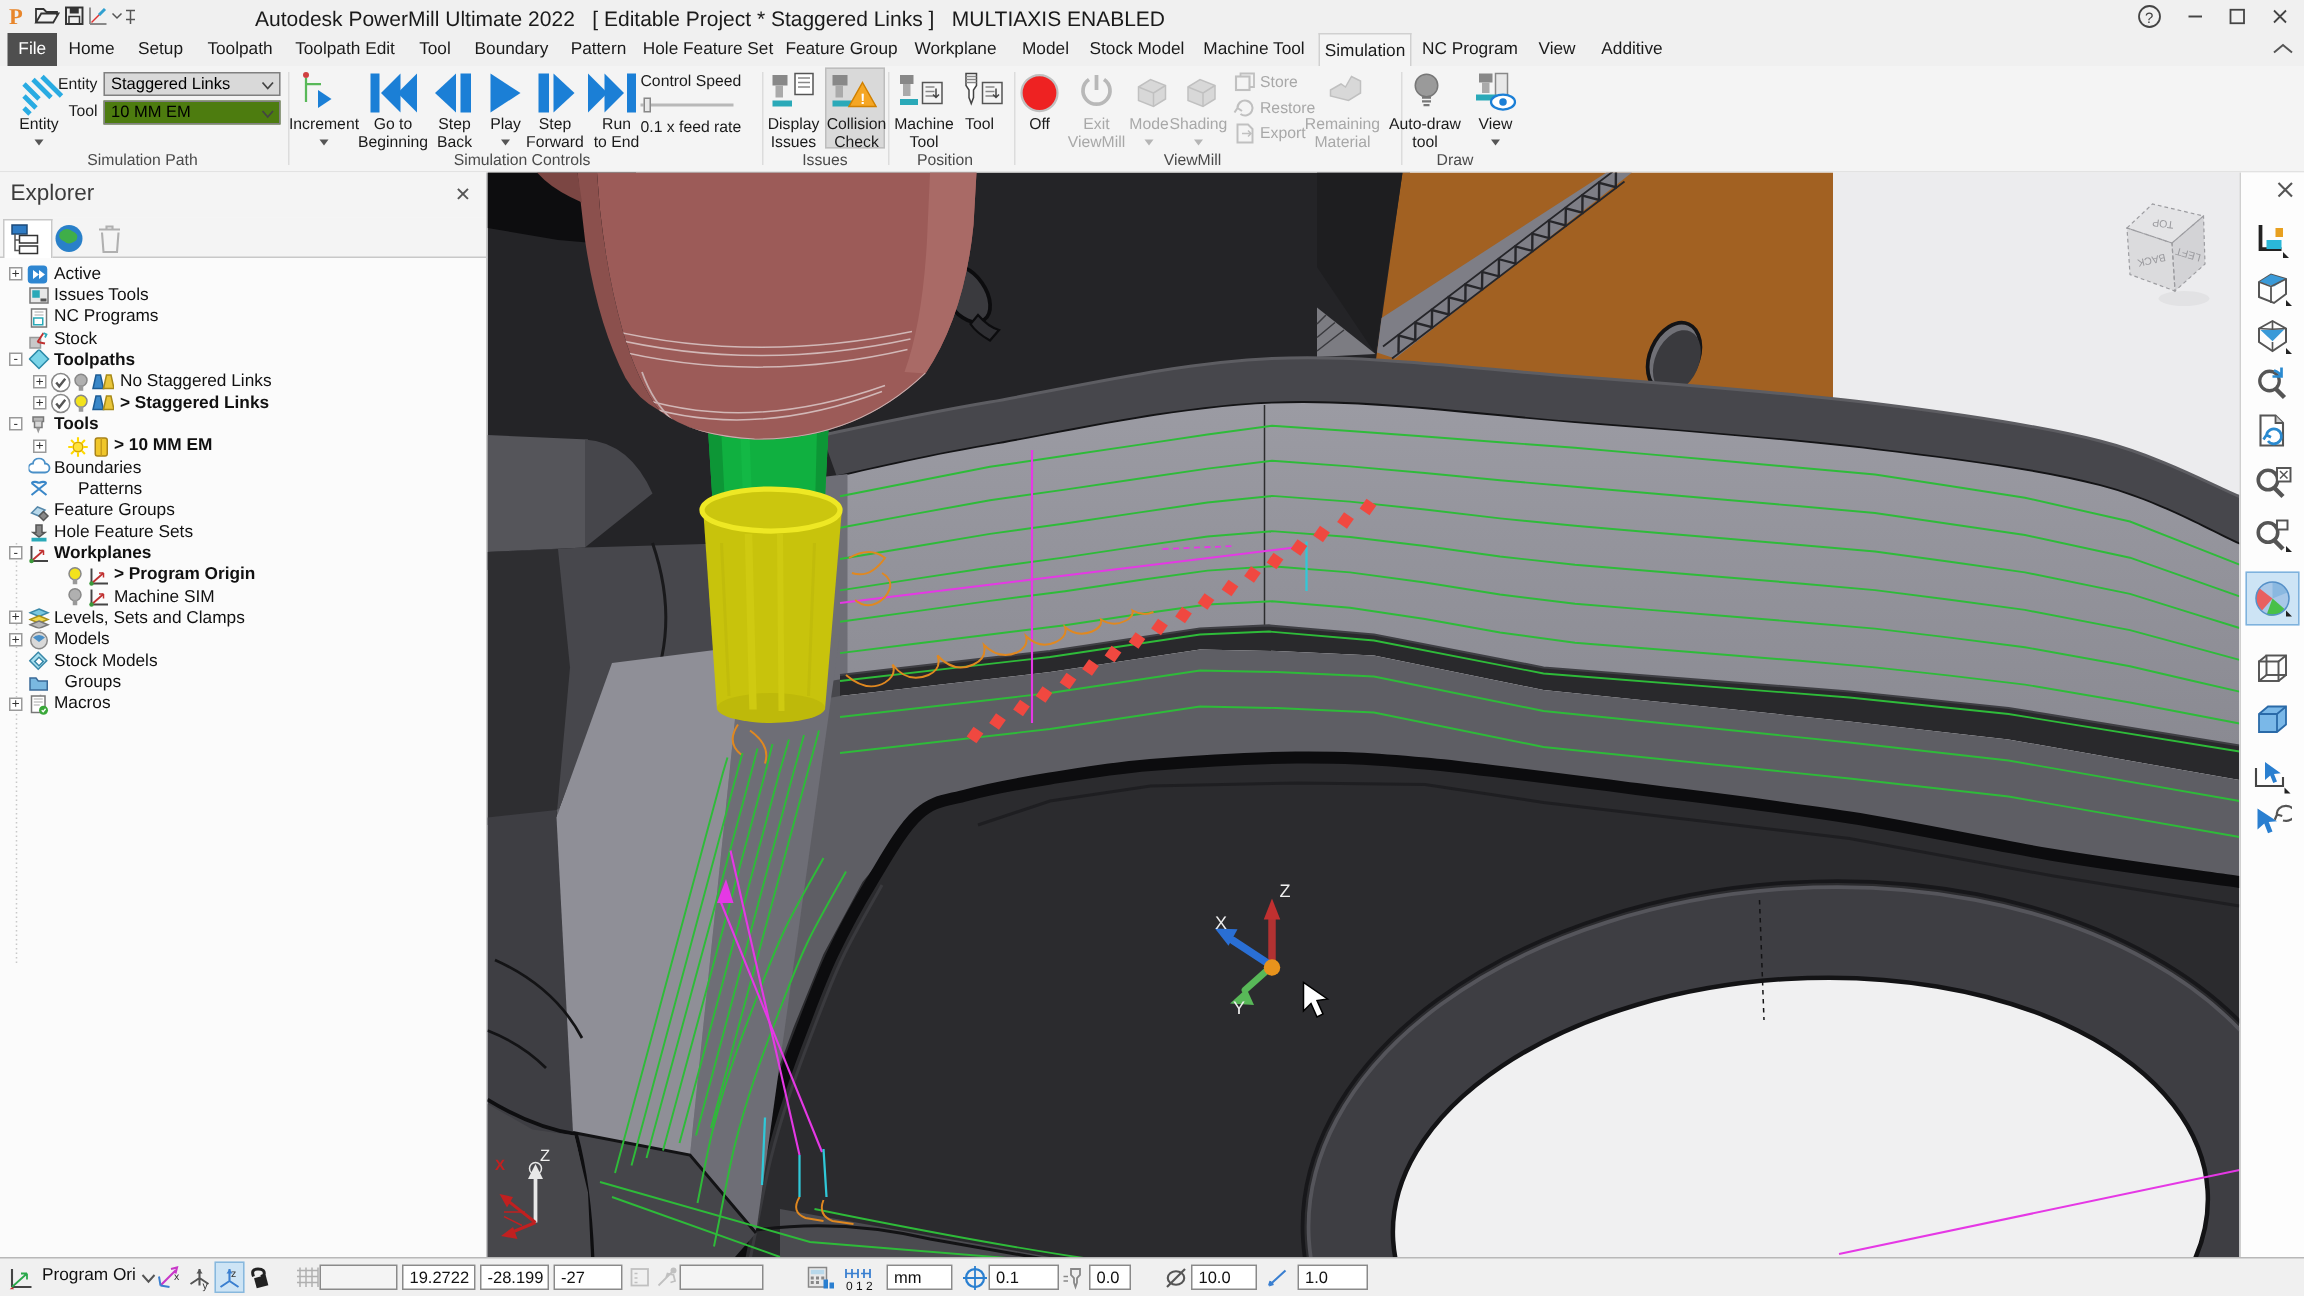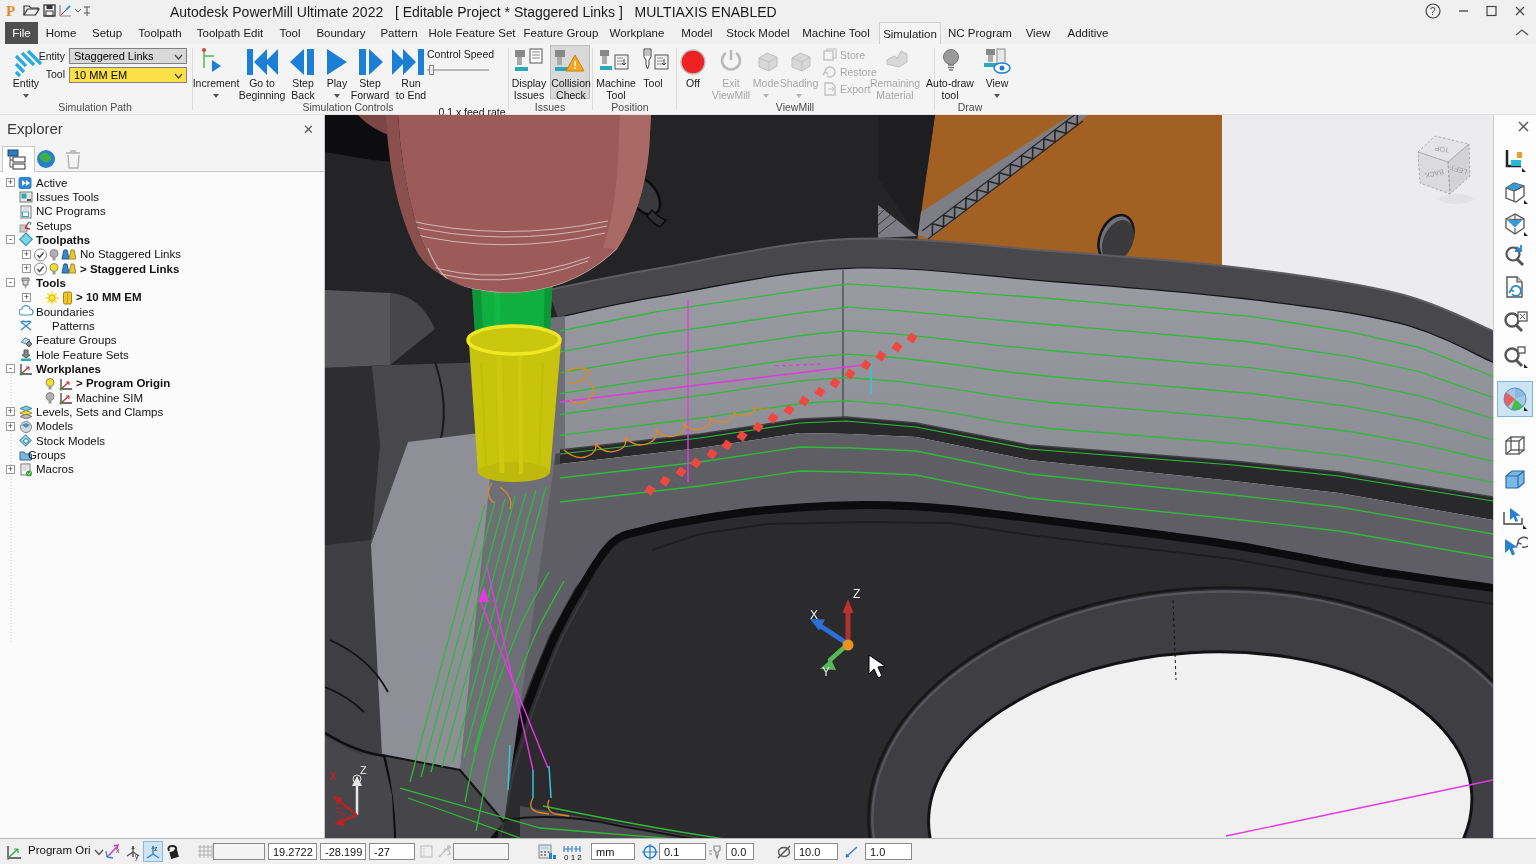--- a/index.html
+++ b/index.html
@@ -99,21 +99,21 @@
     <g stroke="#29abe2" stroke-width="3.2" fill="none">
       <path d="M8 8 l10 10 M14 5 l12 12 M20 3 l13 13 M8 16 l8 8 M8 24 l4 4"></path>
     </g>
   </svg>
   <div class="rbtnlbl" style="left:6px;top:34px;width:40px;">Entity<br><span class="caret"></span></div>
   <div class="rbtnlbl" style="left:33px;top:7px;width:32px;text-align:right;">Entity</div>
   <div class="rbtnlbl" style="left:33px;top:25px;width:32px;text-align:right;">Tool</div>
   <div style="position:absolute;left:69px;top:4px;width:118px;height:16px;background:#d9d9d9;border:1px solid #808080;font-size:11px;line-height:14px;padding-left:4px;">Staggered Links<svg width="9" height="8" style="position:absolute;right:3px;top:4px">
           <path d="M1 2 l3.5 4 3.5 -4" fill="none" stroke="#444" stroke-width="1.2"></path>
         </svg></div>
-  <div style="position:absolute;left:69px;top:23px;width:118px;height:16px;background:#fde047;border:1px solid #808080;font-size:11px;line-height:14px;padding-left:4px;">10 MM EM<svg width="9" height="8" style="position:absolute;right:3px;top:4px">
+  <div style="position:absolute;left:69px;top:23px;width:118px;height:16px;background:#4d7c0f;border:1px solid #808080;font-size:11px;line-height:14px;padding-left:4px;">10 MM EM<svg width="9" height="8" style="position:absolute;right:3px;top:4px">
           <path d="M1 2 l3.5 4 3.5 -4" fill="none" stroke="#444" stroke-width="1.2"></path>
         </svg></div>
   <div class="rlabel" style="left:40px;width:110px;">Simulation Path</div>
   <div class="rsep" style="left:192px;"></div>
 
   <svg width="36" height="32" style="position:absolute;left:198px;top:2px">
     <circle cx="6" cy="4" r="2" fill="#d04040"></circle>
     <path d="M6 6 v16 M6 10 h10" stroke="#58b858" stroke-width="1.5" fill="none"></path>
     <path d="M14 14 v12 l9 -6 z" fill="#1b7fd6"></path>
   </svg>
@@ -142,21 +142,21 @@
     <path d="M2 2 v26 l13 -13 z" fill="#1b7fd6"></path>
     <path d="M13 2 v26 l13 -13 z" fill="#1b7fd6"></path>
     <rect x="28" y="2" width="6" height="26" fill="#1b7fd6"></rect>
   </svg>
   <div class="rbtnlbl" style="left:392px;top:34px;width:38px;">Run<br>to End</div>
   <div class="rbtnlbl" style="left:427px;top:5px;width:90px;text-align:left;">Control Speed</div>
   <div style="position:absolute;left:427px;top:21px;width:62px;height:10px;">
     <div style="position:absolute;left:0;top:4px;width:62px;height:2px;background:#b8b8b8;"></div>
     <div style="position:absolute;left:2px;top:0;width:5px;height:10px;background:#e8e8e8;border:1px solid #888;"></div>
   </div>
-  <div class="rbtnlbl" style="left:427px;top:36px;width:90px;text-align:center;margin-top:27px;">0.1 x feed rate</div>
+  <div class="rbtnlbl" style="left:427px;top:36px;width:90px;text-align:left;">0.1 x feed rate</div>
   <div class="rlabel" style="left:293px;width:110px;">Simulation Controls</div>
   <div class="rsep" style="left:508px;"></div>
 
   <svg width="30" height="30" style="position:absolute;left:513px;top:3px">
     <rect x="2" y="3" width="10" height="7" fill="#888"></rect>
         <rect x="4" y="10" width="5" height="8" fill="#aaa"></rect>
     <rect x="2" y="20" width="13" height="4" fill="#2aa9b8"></rect>
     <rect x="17" y="2" width="12" height="14" fill="#fff" stroke="#555"></rect>
     <path d="M19 5 h8 M19 8 h8 M19 11 h8" stroke="#888" stroke-width="1"></path>
   </svg>
@@ -290,21 +290,21 @@
           <rect x="2" y="1" width="10" height="12" fill="#fff" stroke="#777"></rect>
           <rect x="3.5" y="7" width="6" height="4.5" fill="none" stroke="#2aa9b8"></rect>
           <path d="M4 3 h6 M4 5 h6" stroke="#aaa" stroke-width="0.8"></path>
         </svg>
   <div class="trow" style="left:36px;top:32.2px;line-height:15px;">NC Programs</div>
   <svg width="15" height="14" style="position:absolute;left:19px;top:47.0px">
           <rect x="1" y="6" width="7" height="7" fill="#c8c8c8" stroke="#999"></rect>
           <path d="M6 9 l4 -6 m-4 6 l5 1" stroke="#c03030" stroke-width="1.3" fill="none"></path>
           <path d="M10 3 l2 1 -1 2" fill="none" stroke="#2aa9b8" stroke-width="1.2"></path>
         </svg>
-  <div class="trow" style="left:36px;top:46.5px;line-height:15px;">Setups</div>
+  <div class="trow" style="left:36px;top:46.5px;line-height:15px;">Stock</div>
   <div class="texp" style="left:6px;top:63.4px;">-</div>
   <svg width="15" height="14" style="position:absolute;left:19px;top:61.4px">
           <rect x="2" y="2" width="9" height="9" fill="#7ad4e8" stroke="#2a8aa8" transform="rotate(45 7 7)"></rect>
         </svg>
   <div class="trow" style="left:36px;top:60.9px;font-weight:bold;line-height:15px;">Toolpaths</div>
   <div class="texp" style="left:22px;top:77.7px;">+</div>
   <svg width="15" height="14" style="position:absolute;left:34px;top:75.7px">
           <circle cx="6.5" cy="7" r="6" fill="#fff" stroke="#888"></circle>
           <path d="M3.5 7 l2 2.5 4 -5" fill="none" stroke="#555" stroke-width="1.6"></path>
         </svg>
@@ -412,21 +412,21 @@
         </svg>
   <div class="trow" style="left:36px;top:247.2px;line-height:15px;">Models</div>
   <svg width="15" height="14" style="position:absolute;left:19px;top:262.0px">
           <rect x="2.5" y="2.5" width="8" height="8" fill="#a8e0f0" stroke="#3a88a8" transform="rotate(45 6.5 6.5)"></rect>
           <rect x="5" y="5" width="4" height="4" fill="#fff" stroke="#3a88a8" transform="rotate(45 7 7)"></rect>
         </svg>
   <div class="trow" style="left:36px;top:261.5px;line-height:15px;">Stock Models</div>
   <svg width="15" height="14" style="position:absolute;left:19px;top:276.4px">
           <path d="M1 4 h4 l1.5 2 h6 v6 h-11.5 z" fill="#7ab8e0" stroke="#3a6a98"></path>
         </svg>
-  <div class="trow" style="left:28px;top:275.9px;line-height:15px;">Groups</div>
+  <div class="trow" style="left:43px;top:275.9px;line-height:15px;">Groups</div>
   <div class="texp" style="left:6px;top:292.7px;">+</div>
   <svg width="15" height="14" style="position:absolute;left:19px;top:290.7px">
           <rect x="2" y="1" width="9" height="11" fill="#fff" stroke="#777"></rect>
           <path d="M3.5 3 h6 M3.5 5 h6 M3.5 7 h4" stroke="#aaa" stroke-width="0.8"></path>
           <circle cx="10" cy="10.5" r="3" fill="#3aa83a"></circle>
           <path d="M8.8 10.5 l1 1 1.6 -2" stroke="#fff" stroke-width="0.9" fill="none"></path>
         </svg>
   <div class="trow" style="left:36px;top:290.2px;line-height:15px;">Macros</div>
   </div>
 </div>

